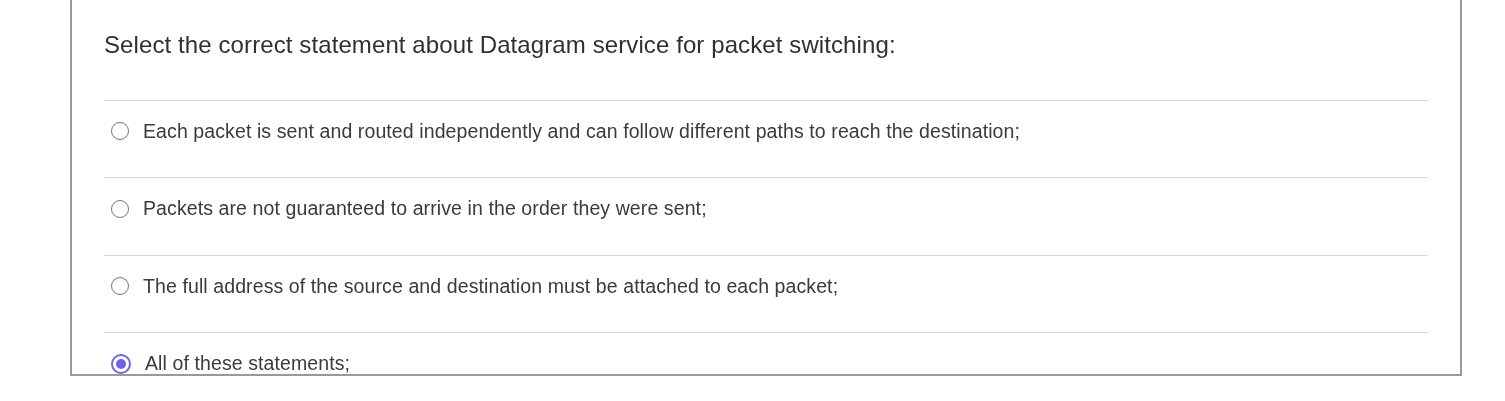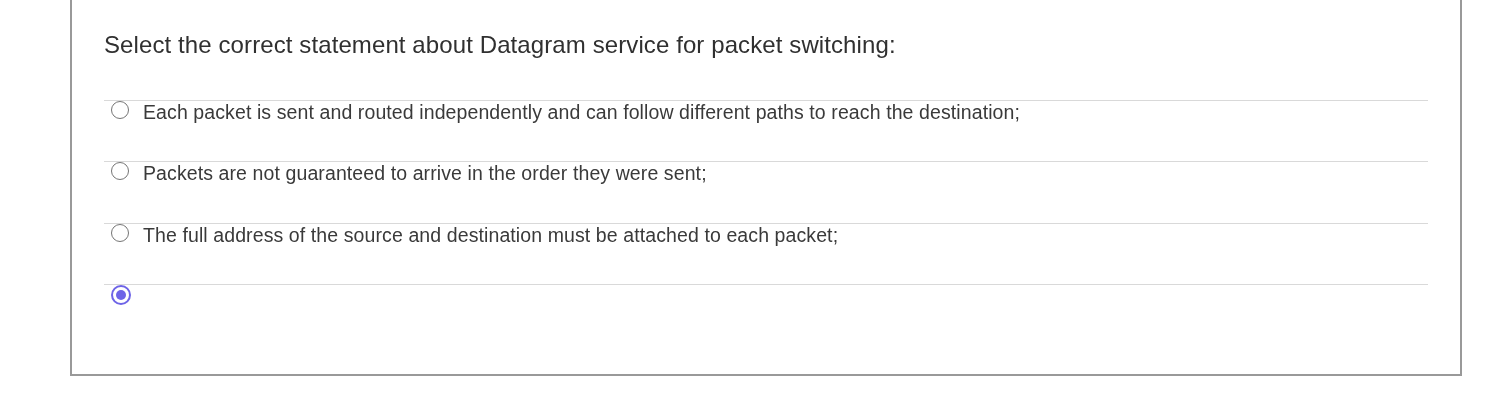--- a/index.html
+++ b/index.html
@@ -41,24 +41,25 @@
     color: var(--title-color);
     letter-spacing: 0.1px;
   }
   .options {
     margin-top: 40px;
   }
   .option {
     height: 61.5px;
     border-top: 1.5px solid var(--divider);
     display: flex;
-    align-items: flex-start;
+    align-items: center;
     gap: 14px;
     padding-left: 7px;
     cursor: pointer;
+    margin-top: 16px;
   }
   .radio {
     flex: 0 0 auto;
     width: 18px;
     height: 18px;
     border-radius: 50%;
     border: 1.5px solid var(--radio-border);
     background: #ffffff;
   }
   .radio.selected {
@@ -95,15 +96,16 @@
       <label class="option">
         <span class="radio"></span>
         <span class="option-label">Packets are not guaranteed to arrive in the order they were sent;</span>
       </label>
       <label class="option">
         <span class="radio"></span>
         <span class="option-label">The full address of the source and destination must be attached to each packet;</span>
       </label>
       <label class="option">
         <span class="radio selected"></span>
+        <span class="option-label">All of these statements;</span>
       </label>
     </div>
 </div>
 
 </body></html>

